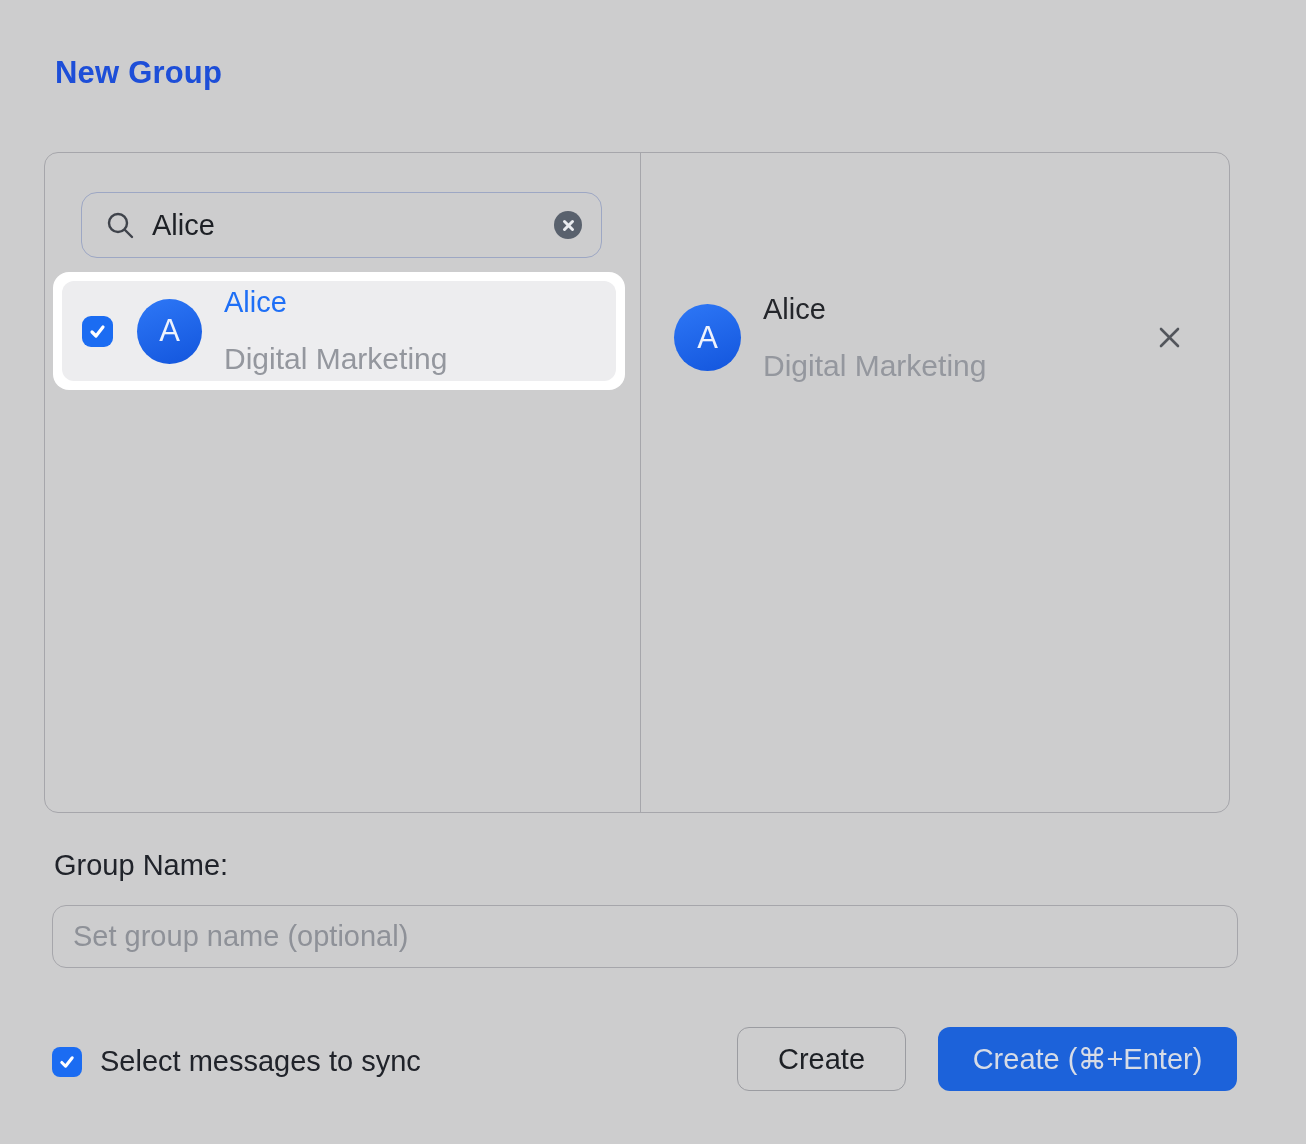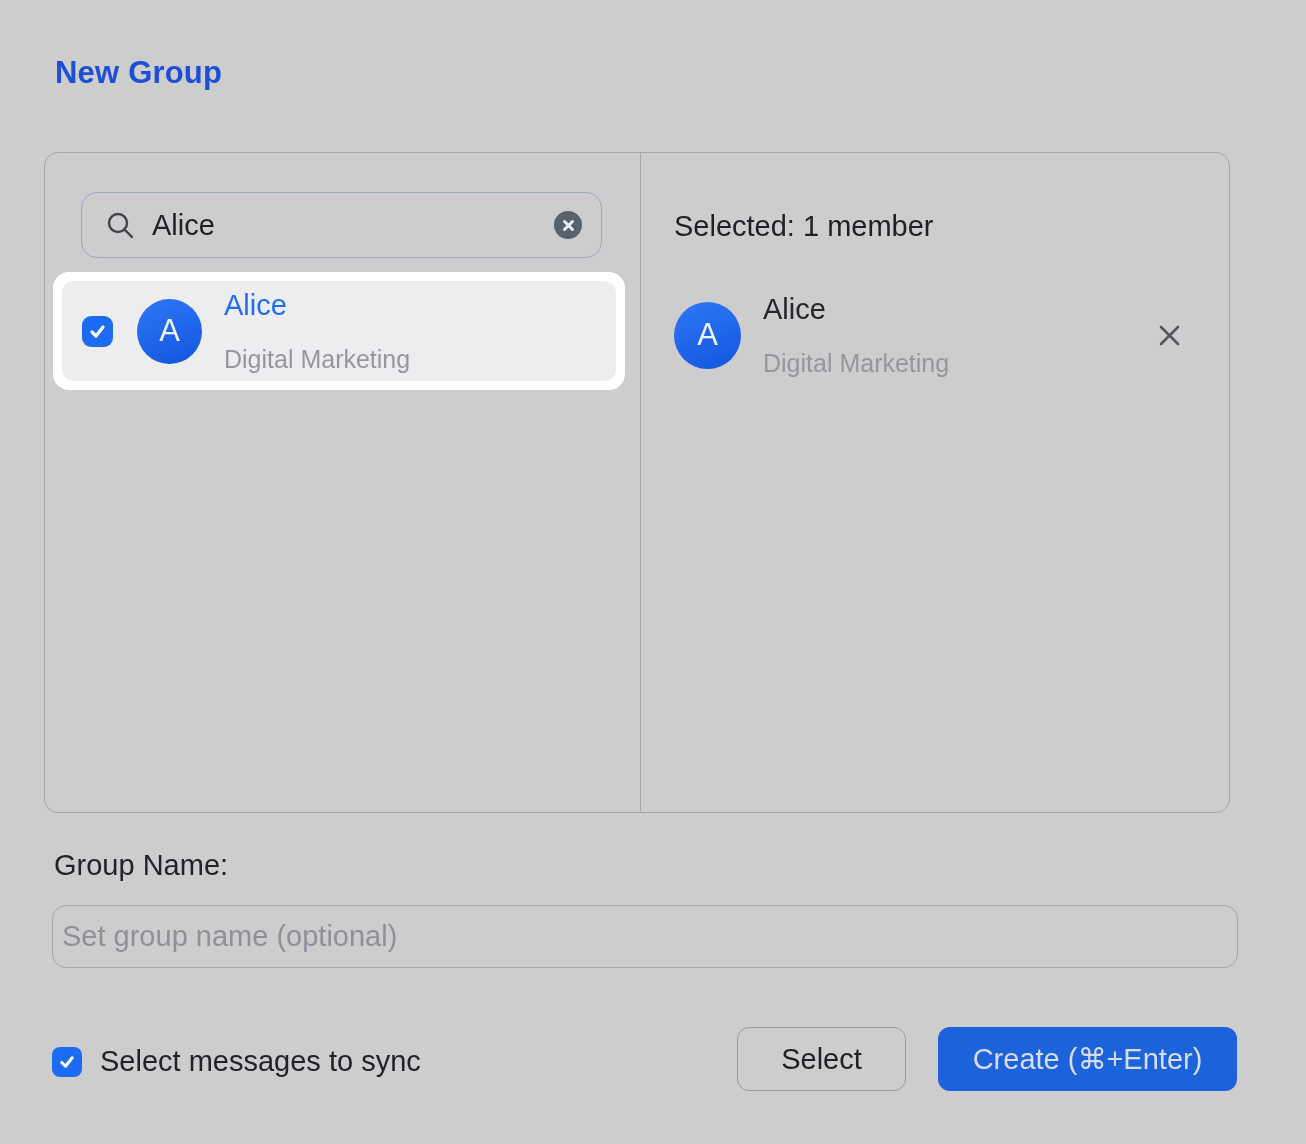--- a/index.html
+++ b/index.html
@@ -70,21 +70,21 @@
   .avatar {
     flex:none; width:65px; height:65px; border-radius:50%;
     background:linear-gradient(160deg,#2b74f4 10%,#1457de 95%);
     color:#eef2fc; font-size:31px; font-weight:400;
     display:flex; align-items:center; justify-content:center;
   }
   .result-row .avatar { margin-left:24px; }
   .person-texts { margin-left:22px; display:flex; flex-direction:column; }
   .person-name { font-size:29px; font-weight:500; color:#24262b; line-height:1.05; }
   .person-name.link { color:#1e6ff6; }
-  .person-sub { font-size:25px; color:#94979e; margin-top:26px; line-height:1.05; }
+  .person-sub { font-size:30px; color:#94979e; margin-top:26px; line-height:1.05; }
 
   
   .selected-header {
     position:absolute; left:33px; top:57px;
     font-size:29px; font-weight:500; color:#1d2025;
   }
   .member-row {
     position:absolute; left:33px; top:141px; right:24px;
     display:flex; align-items:center;
   }
@@ -99,21 +99,21 @@
   .group-label {
     position:absolute; left:54px; top:849px;
     font-size:29px; font-weight:500; color:#20232a;
   }
   .group-input {
     position:absolute; left:52px; top:905px;
     width:1186px; height:63px;
     border:1px solid #a6a6ab; border-radius:14px;
     background:transparent; outline:none;
     font-family:inherit; font-size:29px; color:#1d2025;
-    padding-left:9px;
+    padding-left:20px;
   }
   .group-input::placeholder { color:#8e9198; opacity:1; }
 
   
   .sync-wrap {
     position:absolute; left:52px; top:1045px;
     display:flex; align-items:center;
   }
   .sync-wrap .checkbox { width:30px; height:30px; border-radius:8px; }
   .sync-label { margin-left:18px; font-size:29px; color:#20232a; cursor:default; }
@@ -164,21 +164,20 @@
         <span class="avatar">A</span>
         <span class="person-texts">
           <span class="person-name link">Alice</span>
           <span class="person-sub">Digital Marketing</span>
         </span>
       </div>
     </div>
   </div>
 
   <div class="right-pane">
-    <div class="selected-header">Selected: 1 member</div>
 
     <div class="member-row">
       <span class="avatar">A</span>
       <span class="person-texts">
         <span class="person-name">Alice</span>
         <span class="person-sub">Digital Marketing</span>
       </span>
       <button class="remove-btn">
         <svg width="27" height="27" viewBox="0 0 27 27">
           <line x1="5" y1="5" x2="22" y2="22" stroke="#53565c" stroke-width="2.6" stroke-linecap="round"></line>
@@ -194,14 +193,14 @@
 
 <div class="sync-wrap">
   <span class="checkbox">
     <svg width="18" height="18" viewBox="0 0 19 19">
       <path d="M4 10 L8 14 L15 5" fill="none" stroke="#ffffff" stroke-width="3.2" stroke-linecap="round" stroke-linejoin="round"></path>
     </svg>
   </span>
   <span class="sync-label">Select messages to sync</span>
 </div>
 
-<button class="cancel-btn">Select</button>
+<button class="cancel-btn">Create</button>
 <button class="create-btn">Create (⌘+Enter)</button>
 
 </body></html>

